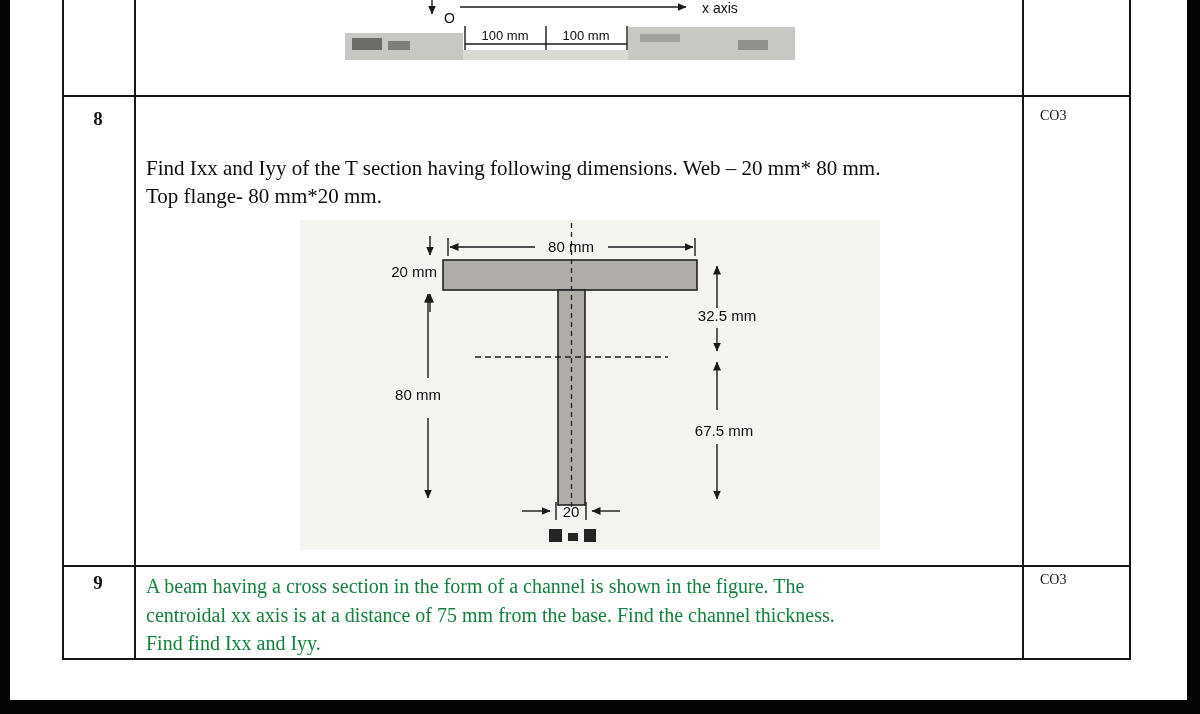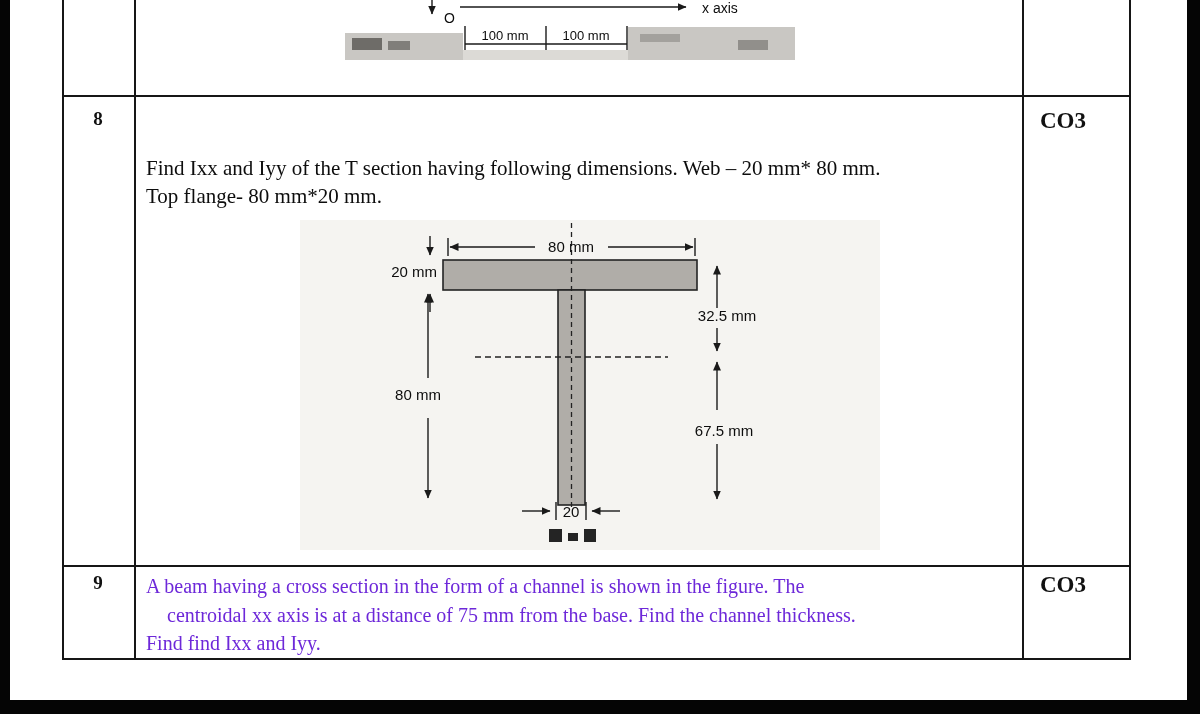--- a/index.html
+++ b/index.html
@@ -2,22 +2,22 @@
 <html><head>
 <meta charset="utf-8">
 <style>
   html,body{margin:0;padding:0;}
   .page{position:relative;width:1200px;height:714px;background:#ffffff;overflow:hidden;
         font-family:"Liberation Serif", serif;color:#111;}
   .edge{position:absolute;background:#050505;}
   .tline{position:absolute;background:#161616;}
   .qnum{position:absolute;font-weight:bold;font-size:19px;text-align:center;width:72px;}
   .qtext{position:absolute;font-size:21px;color:#0d0d0d;white-space:nowrap;}
-  .qtext9{position:absolute;font-size:20px;line-height:28.5px;color:#6d28d9;white-space:nowrap;}
-  .co{position:absolute;font-weight:bold;font-size:23px;}
+  .qtext9{position:absolute;font-size:20px;line-height:28.5px;color:#15803d;white-space:nowrap;}
+  .co{position:absolute;font-weight:normal;font-size:14px;}
   .figsvg{position:absolute;}
   .figlabel{font:15px "Liberation Sans", sans-serif;fill:#0d0d0d;}
   .figsmall{font:13px "Liberation Sans", sans-serif;fill:#0d0d0d;}
   .figaxis{font:14px "Liberation Sans", sans-serif;fill:#0d0d0d;}
   svg{display:block;}
 </style>
 </head>
 <body>
 
 <div class="page">
@@ -121,21 +121,21 @@
     <g fill="#242424">
       <rect x="249" y="309" width="13" height="13"></rect>
       <rect x="268" y="313" width="10" height="8"></rect>
       <rect x="284" y="309" width="12" height="13"></rect>
     </g>
   </svg>
 
   <div class="qnum" style="left:62px;top:572px;">9</div>
   <div class="qtext9" style="left:146px;top:572px;">
     <span style="display:block;">A beam having a cross section in the form of a channel is shown in the figure. The</span>
-    <span style="display:block;margin-left:21px;">centroidal xx axis is at a distance of 75 mm from the base. Find the channel thickness.</span>
+    <span style="display:block;">centroidal xx axis is at a distance of 75 mm from the base. Find the channel thickness.</span>
     <span style="display:block;">Find find Ixx and Iyy.</span>
   </div>
   <div class="co" style="left:1040px;top:572px;">CO3</div>
 
   <div class="edge" style="left:0;top:0;width:10px;height:714px;"></div>
   <div class="edge" style="left:1187px;top:0;width:13px;height:714px;"></div>
   <div class="edge" style="left:0;top:700px;width:1200px;height:14px;"></div>
 
 </div>
 

